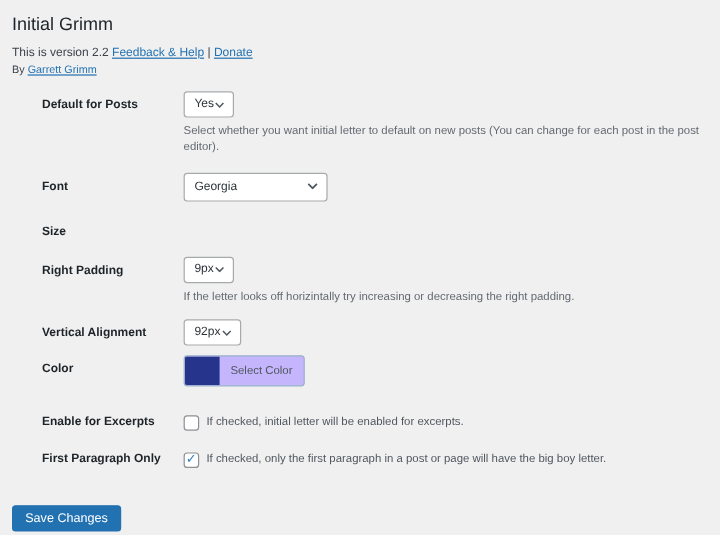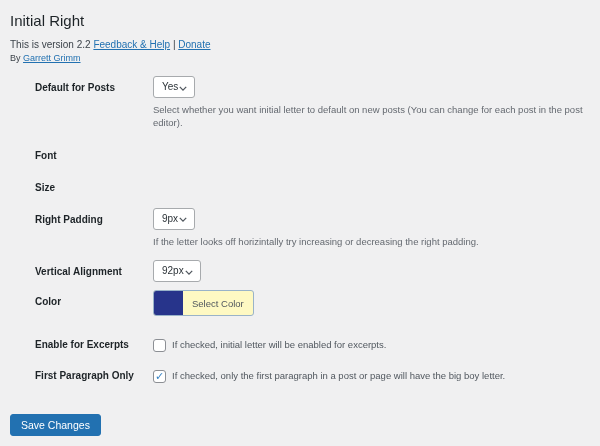--- a/index.html
+++ b/index.html
@@ -77,21 +77,21 @@
   .description {
     font-size: 9.5px;
     color: #646970;
     margin-top: 6px;
     line-height: 1.35;
     max-width: 455px;
   }
   .color-button {
     display: inline-flex;
     align-items: stretch;
-    background: #fef9c3;
+    background: #c4b5fd;
     border: 1px solid #99b3c9;
     border-radius: 3px;
     height: 26px;
     overflow: hidden;
     cursor: pointer;
   }
   .swatch {
     width: 29px;
     display: block;
   }
@@ -144,21 +144,21 @@
     padding: 4px 10px;
     margin-top: 17px;
     cursor: pointer;
   }
 </style>
 </head>
 <body>
 
 
 
-<h1 class="page-title">Initial Right</h1>
+<h1 class="page-title">Initial Grimm</h1>
 
 <p class="version-line"><span>This is version 2.2</span>
   <a class="link">Feedback &amp; Help</a>
   <span>|</span>
   <a class="link">Donate</a>
 </p>
 
 <p class="byline"><span>By</span>
   <a class="link">Garrett Grimm</a>
 </p>
@@ -173,20 +173,28 @@
             <path d="M1 1l4 4 4-4" fill="none" stroke="#50575e" stroke-width="1.6"></path>
           </svg></span>
     </div>
     <p class="description">Select whether you want initial letter to default on new posts (You can change for each post in the post editor).</p>
   </div>
 </div>
 
 
 <div class="form-row">
   <div class="row-label">Font</div>
+  <div class="row-control">
+    <div class="wp-select wide">
+      <span>Georgia</span>
+      <span class="chevron"><svg width="9" height="6" viewBox="0 0 10 6">
+            <path d="M1 1l4 4 4-4" fill="none" stroke="#50575e" stroke-width="1.6"></path>
+          </svg></span>
+    </div>
+  </div>
 </div>
 
 
 <div class="form-row">
   <div class="row-label">Size</div>
 </div>
 
 
 <div class="form-row mb12">
   <div class="row-label">Right Padding</div>

